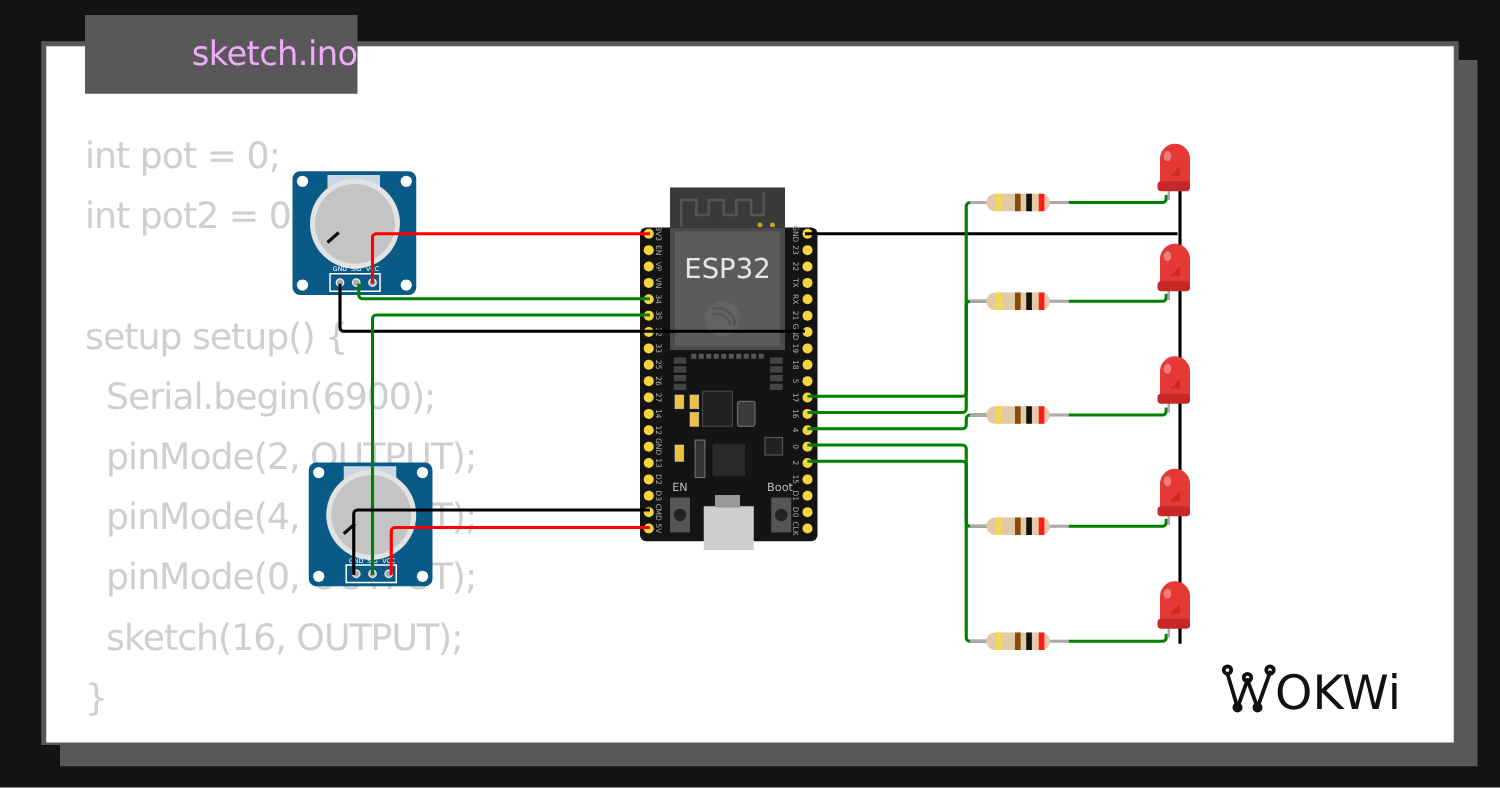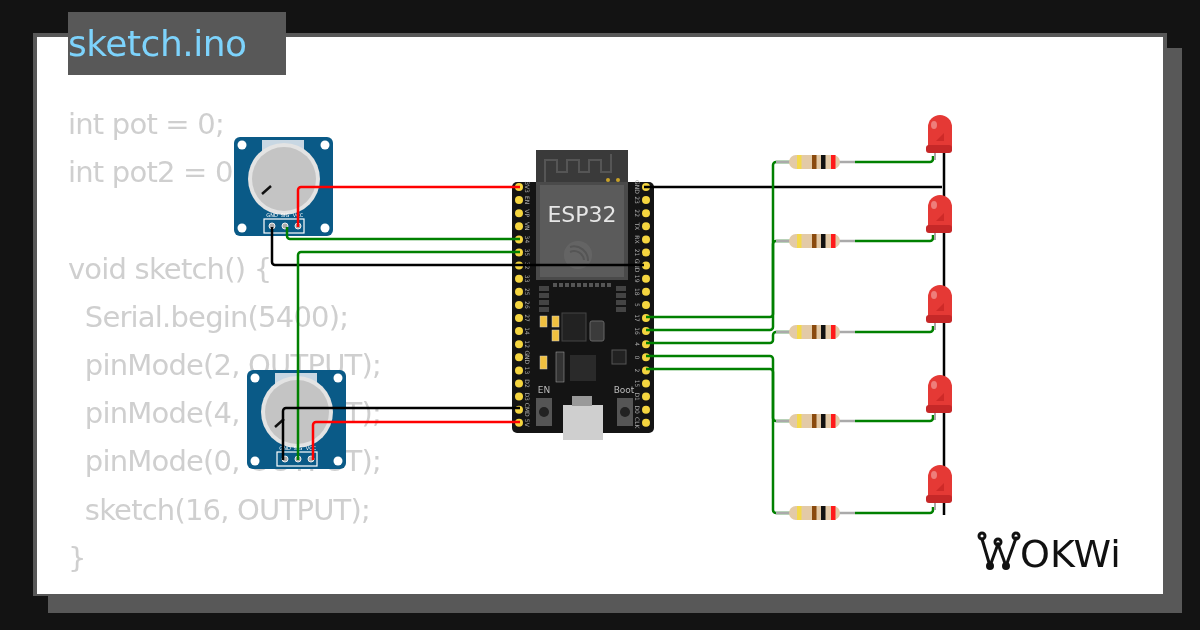--- a/index.html
+++ b/index.html
@@ -1,34 +1,34 @@
 <!DOCTYPE html>
 <html><head>
 <meta charset="utf-8">
 <style>
   html, body { margin:0; padding:0; }
   body { width:1200px; height:630px; background:#131313; position:relative; overflow:hidden; font-family:"DejaVu Sans", sans-serif; }
   .shadow { position:absolute; left:48px; top:48px; width:1134px; height:565px; background:#585858; }
   .card { position:absolute; left:33px; top:33px; width:1134px; height:563px; background:#585858; }
   .card-inner { position:absolute; left:4px; top:4px; width:1126px; height:557px; background:#ffffff; overflow:hidden; }
-  .tab { position:absolute; left:68px; top:12px; width:218px; height:63px; background:#585858; color:#7dd3fc; font-size:36px; line-height:63px; text-align:left; font-family:"DejaVu Sans", sans-serif; letter-spacing:-0.5px; }
+  .tab { position:absolute; left:68px; top:12px; width:218px; height:63px; background:#585858; color:#f0abfc; font-size:27px; line-height:63px; text-align:right; font-family:"DejaVu Sans", sans-serif; letter-spacing:-0.5px; }
   .code { position:absolute; left:68px; top:100px; color:#cfcfcf; font-family:"DejaVu Sans", sans-serif; font-size:29px; line-height:48.2px; white-space:pre; letter-spacing:-0.8px; }
   .code div { height:48.2px; }
   svg.circuit { position:absolute; left:0; top:0; width:1200px; height:630px; }
   .wokwi { position:absolute; left:976px; top:528px; }
 </style>
 </head>
 <body>
 
 <div class="shadow"></div>
 <div class="card">
   <div class="card-inner"></div>
 </div>
 
-<div class="code" id="code"><div>int pot = 0;</div><div>int pot2 = 0;</div><div></div><div>void sketch() {</div><div>  Serial.begin(5400);</div><div>  pinMode(2, OUTPUT);</div><div>  pinMode(4, OUTPUT);</div><div>  pinMode(0, OUTPUT);</div><div>  sketch(16, OUTPUT);</div><div>}</div></div>
+<div class="code" id="code"><div>int pot = 0;</div><div>int pot2 = 0;</div><div></div><div>setup setup() {</div><div>  Serial.begin(6900);</div><div>  pinMode(2, OUTPUT);</div><div>  pinMode(4, OUTPUT);</div><div>  pinMode(0, OUTPUT);</div><div>  sketch(16, OUTPUT);</div><div>}</div></div>
 
 <div class="tab">
   <span>sketch.ino</span>
 </div>
 
 <svg class="circuit" viewBox="0 0 1200 630" id="circuit">
 
   <g>
     <rect x="536" y="150" width="92" height="40" fill="#3a3a3a"></rect>
     <path d="M545 182 v-22 h12 v12 h10 v-12 h12 v12 h10 v-12 h12 v12 h10 v-18" stroke="#555" stroke-width="2" fill="none"></path>

